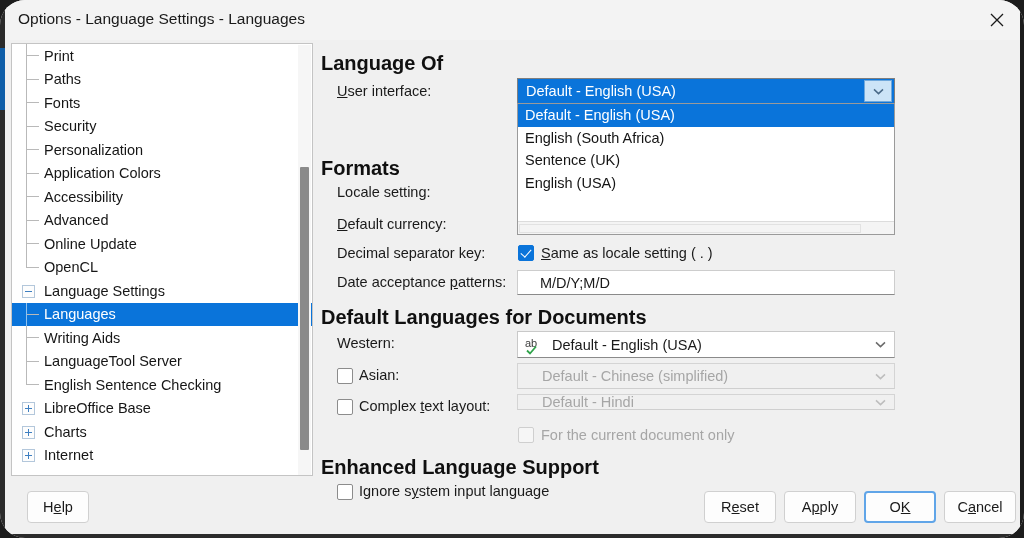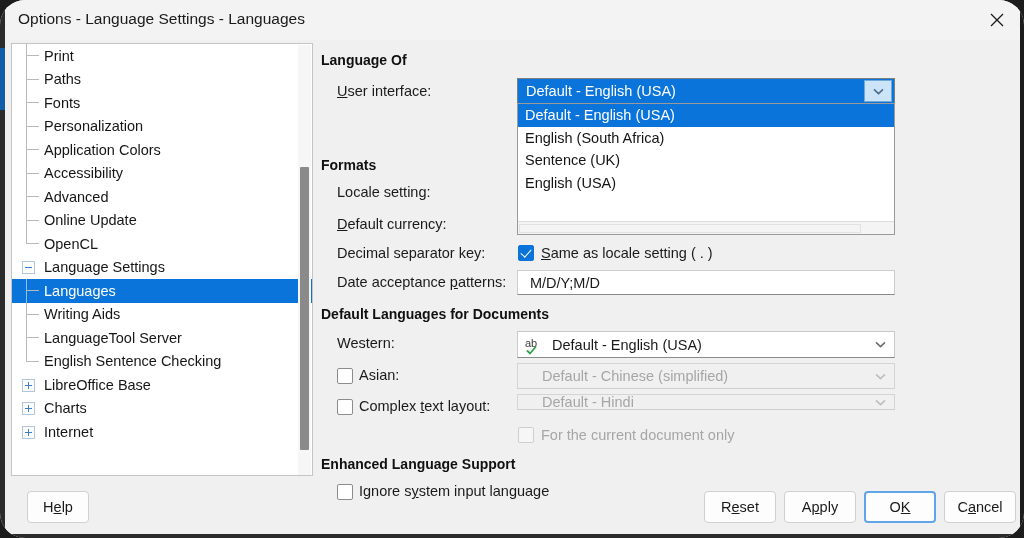--- a/index.html
+++ b/index.html
@@ -160,21 +160,21 @@
   }
 
   
   #right-pane {
     position: absolute;
     left: 310px; top: 0;
     width: 705px; height: 494px;
   }
   .section-head {
     position: absolute;
-    font-size: 14px;
+    font-size: 20px;
     font-weight: bold;
     color: #101010;
     white-space: nowrap;
   }
   .field-label {
     position: absolute;
     font-size: 14.5px;
     color: #1a1a1a;
     white-space: nowrap;
   }
@@ -183,21 +183,21 @@
   
   .text-input {
     position: absolute;
     background: #ffffff;
     border: 1px solid #cdcdcd;
     border-bottom-color: #8a8a8a;
     font-size: 14.5px;
     color: #1a1a1a;
     display: flex;
     align-items: center;
-    padding-left: 12px;
+    padding-left: 22px;
     white-space: nowrap;
     cursor: text;
   }
 
   
   .combo {
     position: absolute;
     background: #ffffff;
     border: 1px solid #c9c9c9;
     border-bottom-color: #8a8a8a;
@@ -379,20 +379,24 @@
           <div class="tree-row">
             <span class="tree-connector"></span>
             <span class="tree-label-child">Paths</span>
           </div>
           <div class="tree-row">
             <span class="tree-connector"></span>
             <span class="tree-label-child">Fonts</span>
           </div>
           <div class="tree-row">
             <span class="tree-connector"></span>
+            <span class="tree-label-child">Security</span>
+          </div>
+          <div class="tree-row">
+            <span class="tree-connector"></span>
             <span class="tree-label-child">Personalization</span>
           </div>
           <div class="tree-row">
             <span class="tree-connector"></span>
             <span class="tree-label-child">Application Colors</span>
           </div>
           <div class="tree-row">
             <span class="tree-connector"></span>
             <span class="tree-label-child">Accessibility</span>
           </div>

